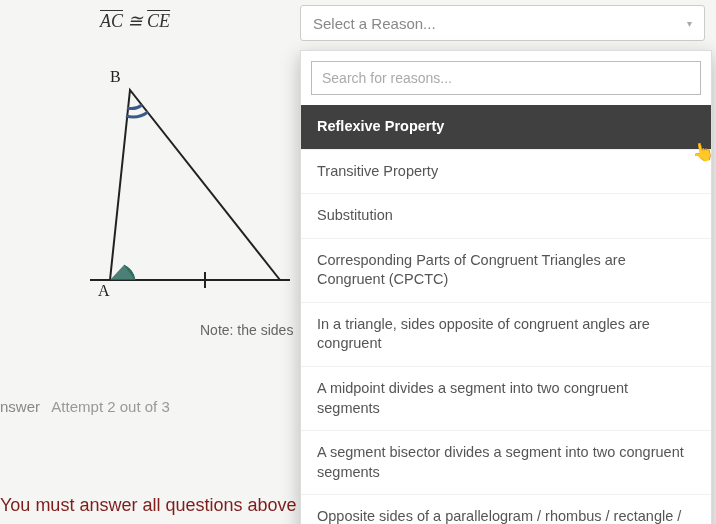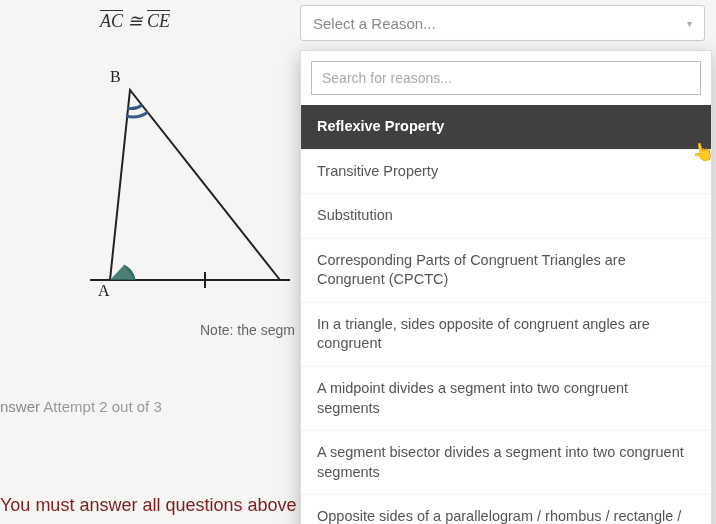--- a/index.html
+++ b/index.html
@@ -102,21 +102,21 @@
       font-family: 'Segoe UI', Arial, sans-serif;
     }
     .answer-row {
       position: absolute;
       top: 398px;
       left: 0px;
       font-size: 15px;
       color: #999;
       font-family: 'Segoe UI', Arial, sans-serif;
     }
-    .answer-row .label { color: #888; margin-right: 0; }
+    .answer-row .label { color: #888; margin-right: 8px; }
     .must-answer {
       position: absolute;
       top: 450px;
       left: 0px;
       font-size: 18px;
       color: #7f1d1d;
       font-family: Liberation Sans, sans-serif;
       margin-top: 45px;
     }
     .cursor {
@@ -169,20 +169,20 @@
 
     <path d="M 47 38 A 18 18 0 0 0 62 35" fill="none" stroke="#3a5a8a" stroke-width="3"></path>
     <path d="M 46 46 A 26 26 0 0 0 68 42" fill="none" stroke="#3a5a8a" stroke-width="3"></path>
 
     <line x1="125" y1="202" x2="125" y2="218" stroke="#222" stroke-width="2"></line>
   </svg>
   <div class="vertex-label" style="top:-2px; left:30px;">B</div>
   <div class="vertex-label" style="top:212px; left:18px;">A</div>
 </div>
 
-<div class="note">Note: the segm</div>
+<div class="note">Note: the sides</div>
 
 <div class="answer-row">
   <span class="label">nswer</span>
   <span>Attempt 2 out of 3</span>
 </div>
 
 <div class="must-answer">You must answer all questions above</div>
 
 </body></html>

